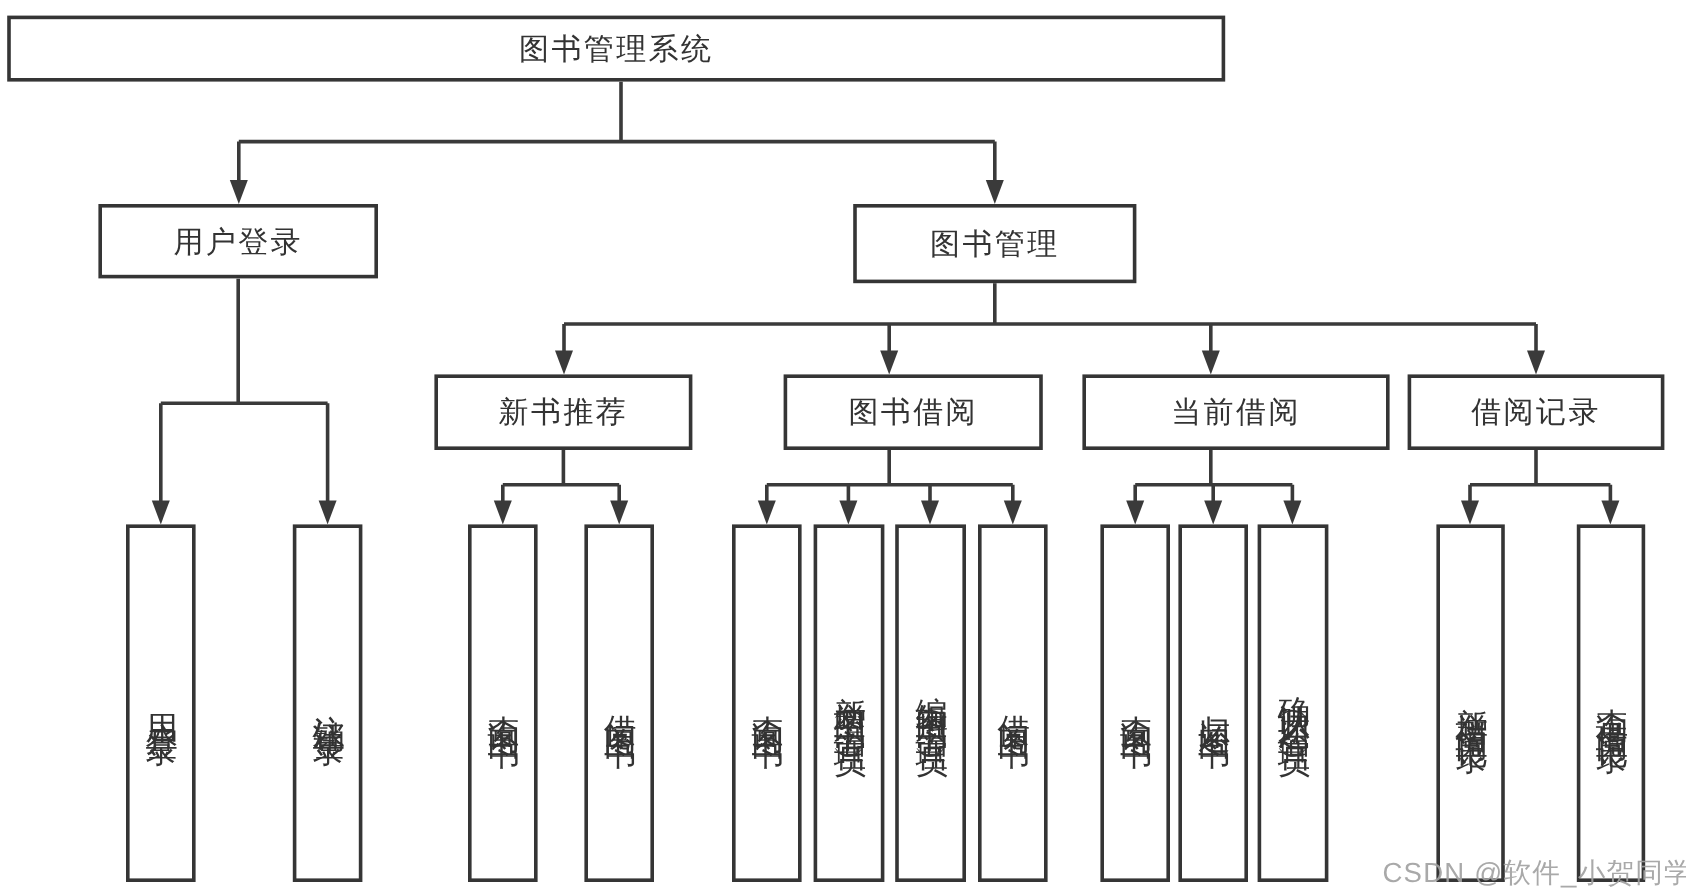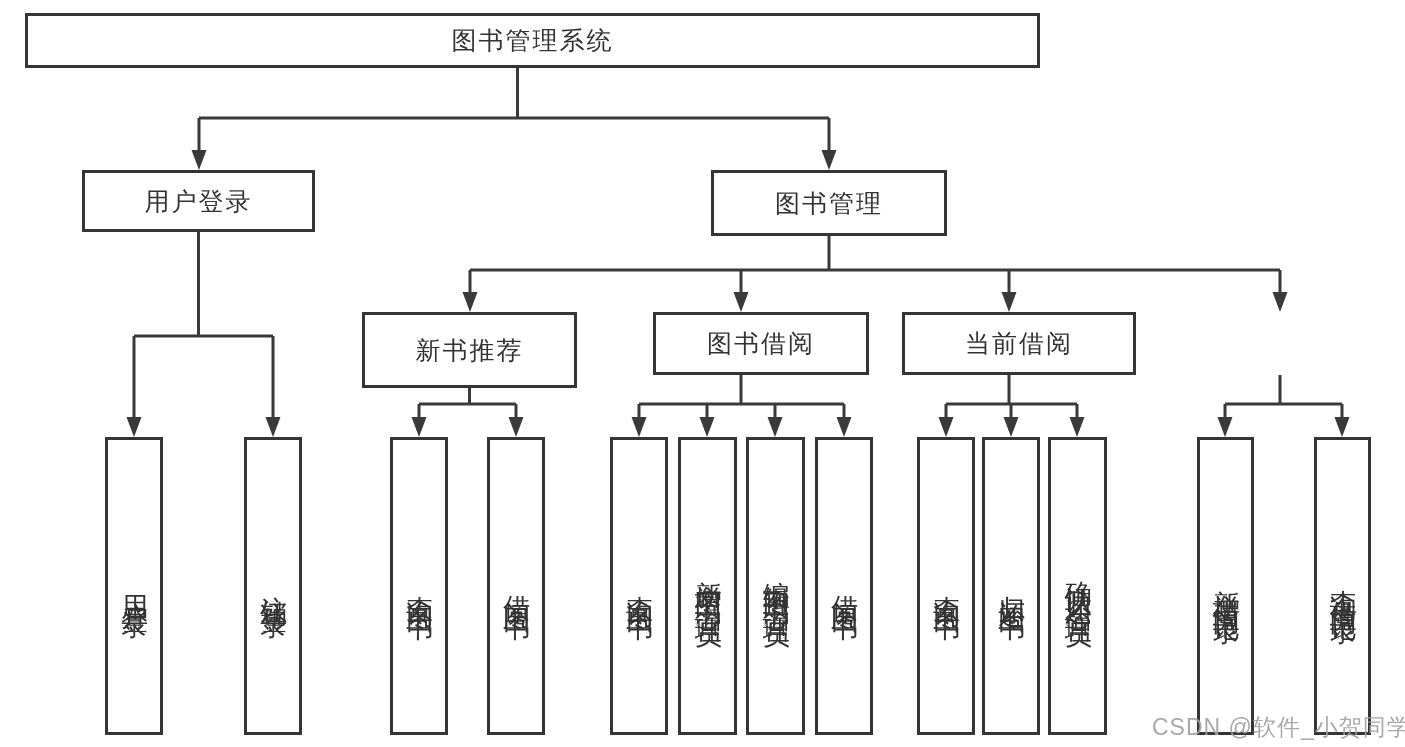--- a/index.html
+++ b/index.html
@@ -104,28 +104,29 @@
       <polygon points="767.5,417 782.5,417 775,437"></polygon>
       <polygon points="836.5,417 851.5,417 844,437"></polygon>
       <polygon points="938.5,417 953.5,417 946,437"></polygon>
       <polygon points="1003.5,417 1018.5,417 1011,437"></polygon>
       <polygon points="1069.5,417 1084.5,417 1077,437"></polygon>
       <polygon points="1217.5,417 1232.5,417 1225,437"></polygon>
       <polygon points="1334.5,417 1349.5,417 1342,437"></polygon>
     </g>
   </svg>
 
-  <div class="node h-node" style="left:25px; top:13px; width:1015px; height:55px;">图书管理系统</div>
+  <div class="node h-node" style="left:6px; top:13px; width:1015px; height:55px;">图书管理系统</div>
 
   <div class="node h-node" style="left:82px; top:170px; width:233px; height:62px;">用户登录</div>
   <div class="node h-node" style="left:711px; top:170px; width:236px; height:66px;">图书管理</div>
 
-  <div class="node h-node" style="left:362px; top:312px; width:215px; height:76px;">新书推荐</div>
+  <div class="node h-node" style="left:362px; top:312px; width:215px; height:63px;">新书推荐</div>
   <div class="node h-node" style="left:633px; top:312px; width:216px; height:63px;margin-left:20px;">图书借阅</div>
-  <div class="node h-node" style="left:902px; top:312px; width:234px; height:63px;">当前借阅</div>
+  <div class="node h-node" style="left:902px; top:312px; width:256px; height:63px;">当前借阅</div>
+  <div class="node h-node" style="left:1173px; top:312px; width:214px; height:63px;">借阅记录</div>
 
   <div class="node leaf" style="left:105px; top:437px; width:58px; height:298px;">用户登录</div>
   <div class="node leaf" style="left:244px; top:437px; width:58px; height:298px;">注销登录</div>
 
   <div class="node leaf" style="left:390px; top:437px; width:58px; height:298px;">查询图书</div>
   <div class="node leaf" style="left:487px; top:437px; width:58px; height:298px;">借阅图书</div>
 
   <div class="node leaf" style="left:610px; top:437px; width:58px; height:298px;">查询图书</div>
   <div class="node leaf" style="left:678px; top:437px; width:59px; height:298px;">新增图书（管理员）</div>
   <div class="node leaf" style="left:746px; top:437px; width:59px; height:298px;">编辑图书（管理员）</div>

